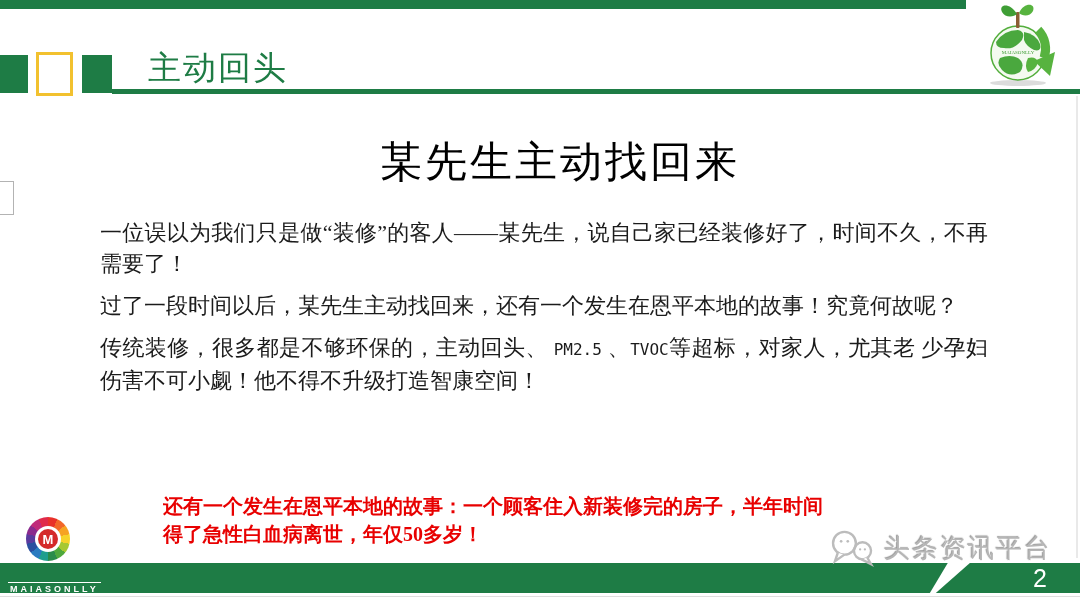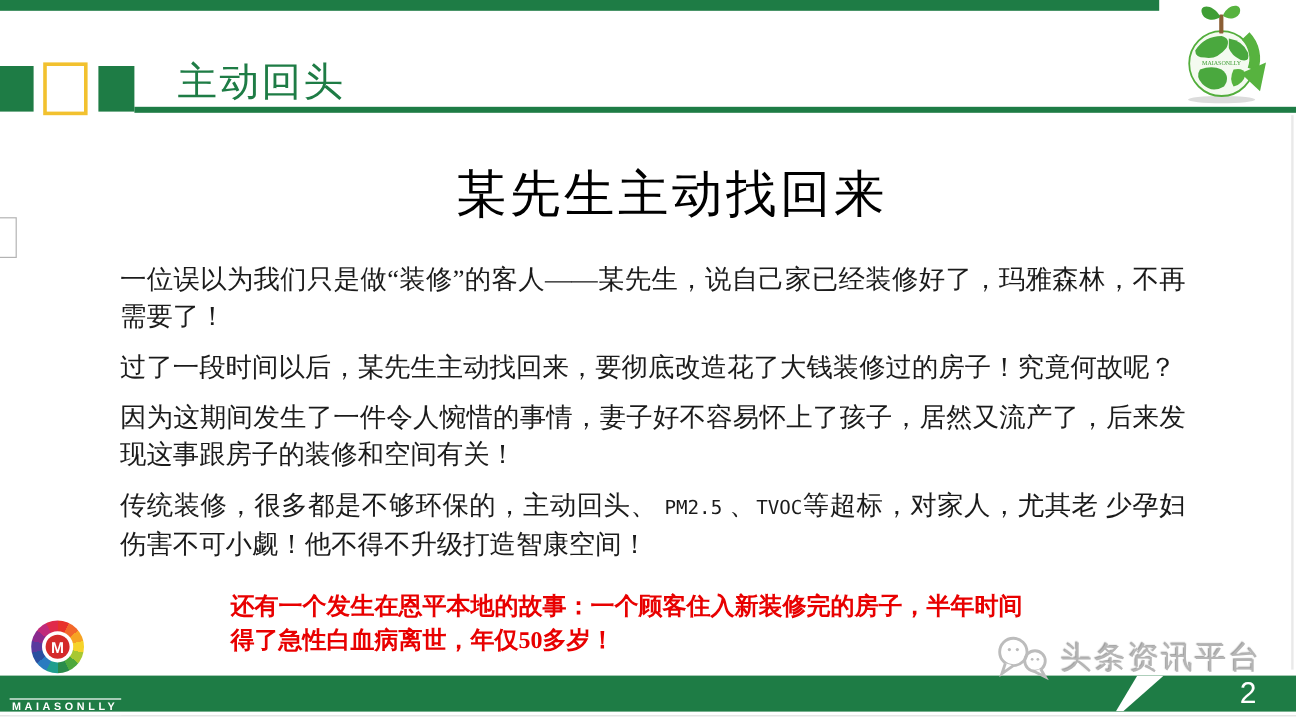--- a/index.html
+++ b/index.html
@@ -27,21 +27,21 @@
   .brand-logo{position:absolute;left:966px;top:0;width:112px;height:88px;background:#fff;}
 
   
   .main-title{position:absolute;left:40px;top:134px;width:1040px;margin:0;text-align:center;
               font-size:42px;font-weight:normal;letter-spacing:3px;color:#000;}
   .body-text{position:absolute;left:100px;top:217px;width:888px;font-size:22px;line-height:31px;
              text-align:justify;}
   .body-text p{margin:0 0 11px 0;}
   .mono{font-family:"DejaVu Sans Mono","Liberation Mono",monospace;font-size:16px;}
   .note{position:absolute;left:163px;top:492px;width:676px;color:var(--red);font-weight:bold;
-        font-size:20px;line-height:28px;margin-left:29px;}
+        font-size:20px;line-height:28px;}
 
   
   .footer-bar{position:absolute;left:0;top:563px;width:1080px;height:30px;background:var(--green);}
   .slash{position:absolute;left:928px;top:563px;width:46px;height:30px;background:#fff;
          clip-path:polygon(43% 0,91% 0,17% 100%,4% 100%);}
   .page-num{position:absolute;left:1022px;top:564px;width:36px;text-align:center;color:#fff;
             font-size:25px;font-family:"Liberation Sans","DejaVu Sans",sans-serif;}
 
   
   .sunburst{position:absolute;left:26px;top:517px;width:44px;height:44px;border-radius:50%;}
@@ -89,23 +89,22 @@
     <path d="M53 13 C58 2 70 3 67 11 C64 17 56 16 53 13 Z" fill="#57b33f"></path>
     <path d="M72 30 A27 27 0 0 1 78 58" stroke="#57b33f" stroke-width="9" fill="none"></path>
     <path d="M89 52 L68 61 L84 76 Z" fill="#57b33f"></path>
   </svg>
 
   <div class="side-tab"></div>
 
   <h1 class="main-title">某先生主动找回来</h1>
 
   <div class="body-text">
-    <p>一位误以为我们只是做“装修”的客人——某先生，说自己家已经装修好了，玛雅森林，不再需要了！</p>
-    <p>过了一段时间以后，某先生主动找回来，要彻底改造花了大钱装修过的房子！究竟何故呢？</p>
-    <p>因为这期间发生了一件令人惋惜的事情，妻子好不容易怀上了孩子，居然又流产了，后来发现这事跟房子的装修和空间有关！</p>
+    <p>一位误以为我们只是做“装修”的客人——某先生，说自己家已经装修好了，时间不久，不再需要了！</p>
+    <p>过了一段时间以后，某先生主动找回来，还有一个发生在恩平本地的故事！究竟何故呢？</p>
     <p><span>传统装修，很多都是不够环保的，主动回头、 </span><span class="mono">PM2.5</span><span> 、</span><span class="mono">TVOC</span><span>等超标，对家人，尤其老 少孕妇伤害不可小觑！他不得不升级打造智康空间！</span></p>
   </div>
 
   <div class="note">还有一个发生在恩平本地的故事：一个顾客住入新装修完的房子，半年时间得了急性白血病离世，年仅50多岁！</div>
 
   <div class="footer-bar"></div>
   <div class="slash"></div>
   <div class="page-num">2</div>
 
   <div class="sunburst" id="sunburst" style="background: conic-gradient(rgb(232, 49, 42) 0deg, rgb(232, 49, 42) 25.7143deg, rgb(242, 103, 42) 25.7143deg, rgb(242, 103, 42) 51.4286deg, rgb(246, 163, 35) 51.4286deg, rgb(246, 163, 35) 77.1429deg, rgb(246, 211, 42) 77.1429deg, rgb(246, 211, 42) 102.857deg, rgb(167, 200, 50) 102.857deg, rgb(167, 200, 50) 128.571deg, rgb(78, 168, 60) 128.571deg, rgb(78, 168, 60) 154.286deg, rgb(42, 140, 74) 154.286deg, rgb(42, 140, 74) 180deg, rgb(31, 158, 142) 180deg, rgb(31, 158, 142) 205.714deg, rgb(42, 123, 192) 205.714deg, rgb(42, 123, 192) 231.429deg, rgb(42, 79, 160) 231.429deg, rgb(42, 79, 160) 257.143deg, rgb(90, 58, 158) 257.143deg, rgb(90, 58, 158) 282.857deg, rgb(138, 42, 142) 282.857deg, rgb(138, 42, 142) 308.571deg, rgb(192, 42, 122) 308.571deg, rgb(192, 42, 122) 334.286deg, rgb(224, 42, 74) 334.286deg, rgb(224, 42, 74) 360deg);">

